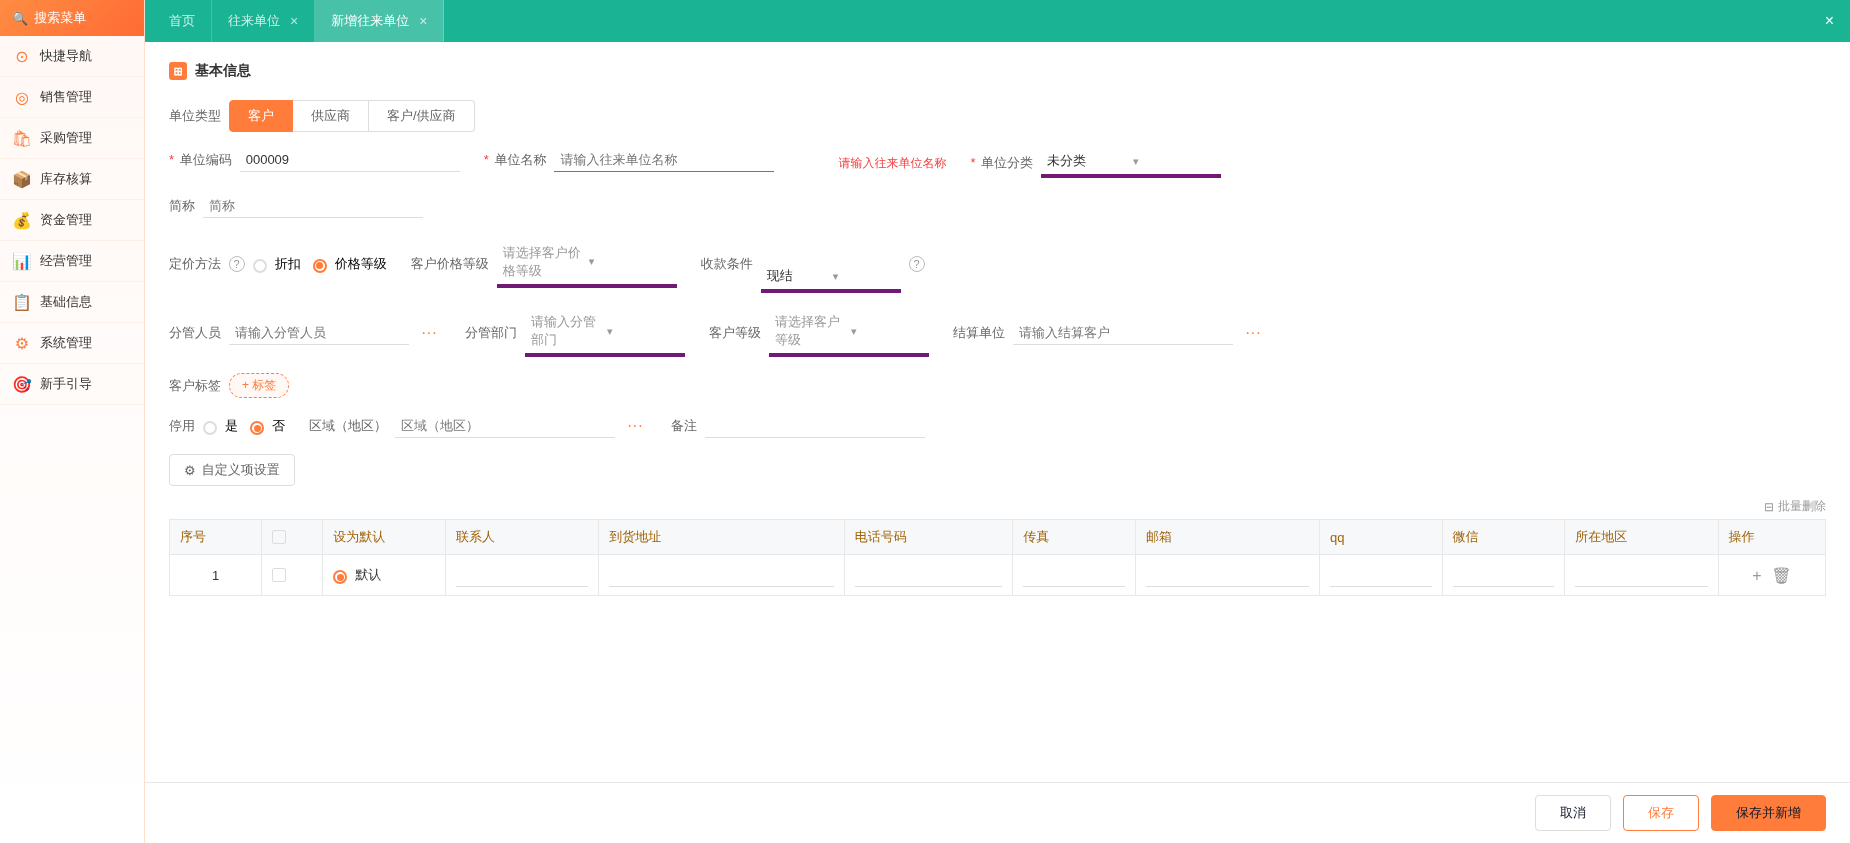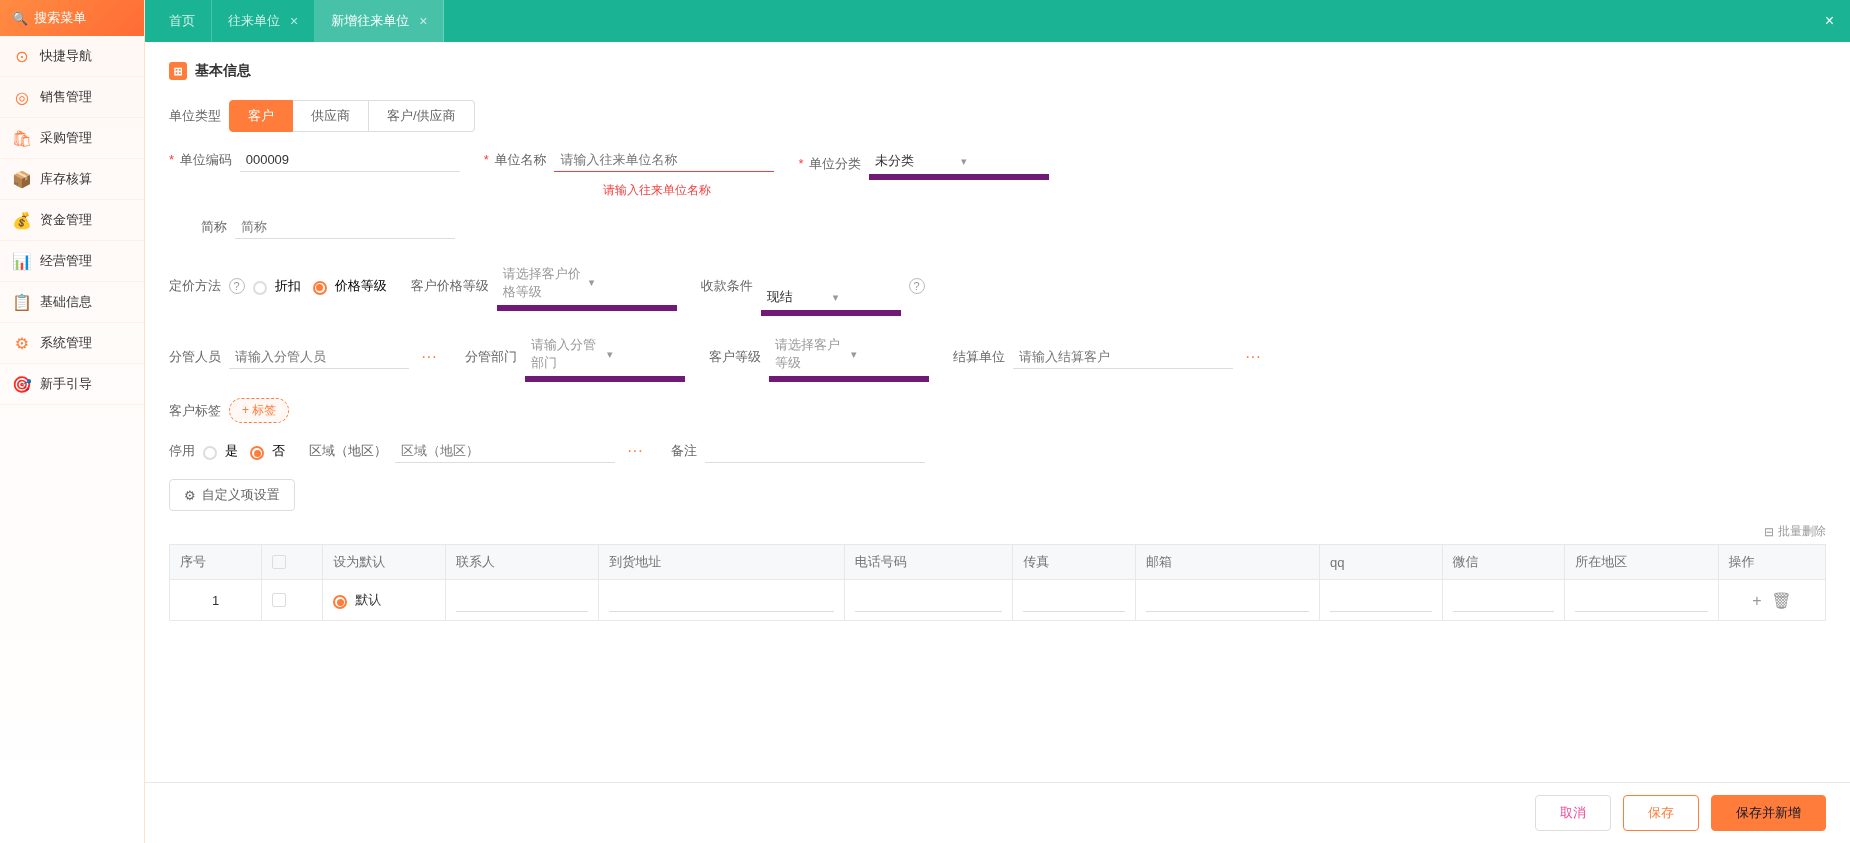--- a/index.html
+++ b/index.html
@@ -165,21 +165,21 @@
       width: 180px;
     }
     .form-input.error { border-bottom-color: #f53f3f; }
     .form-input.wide { width: 220px; }
     .error-msg { color: #f53f3f; font-size: 12px; display: block; margin-top: 2px; margin-left: 2px; }
 
     .form-select {
       display: flex;
       align-items: center;
       gap: 4px;
-      border-bottom: 6px solid #701a75;
+      border-bottom: 4px solid #701a75;
       padding: 4px 6px;
       cursor: pointer;
       min-width: 160px;
     }
     .form-select span { color: #999; font-size: 13px; flex: 1; }
     .form-select .chevron { color: #999; font-size: 11px; }
 
     .more-btn {
       color: #ff7c3a;
       font-size: 16px;
@@ -240,21 +240,21 @@
     
     .data-table {
       width: 100%;
       border-collapse: collapse;
       font-size: 13px;
     }
     .data-table th {
       background: #f7f8fa;
       border: 1px solid #e8e8e8;
       padding: 8px 10px;
-      color: #737373;
+      color: #a16207;
       font-weight: normal;
       text-align: left;
     }
     .data-table td {
       border: 1px solid #e8e8e8;
       padding: 8px 10px;
       color: #333;
     }
     .data-table td.center { text-align: center; }
     .batch-delete {
@@ -278,21 +278,21 @@
       gap: 12px;
       flex-shrink: 0;
     }
     .btn {
       padding: 8px 24px;
       border-radius: 4px;
       font-size: 13px;
       cursor: pointer;
       border: 1px solid #ddd;
     }
-    .btn-cancel { background: #fff; color: #ec4899; text-align: center; }
+    .btn-cancel { background: #fff; color: #0f172a; text-align: center; }
     .btn-save { background: #fff; border-color: #ff7c3a; color: #ff7c3a; }
     .btn-save-new { background: #ff7c3a; border-color: #ff7c3a; color: #0f172a; }
 
     .checkbox-box {
       width: 14px; height: 14px;
       border: 1px solid #ddd;
       border-radius: 2px;
       cursor: pointer;
     }
 
@@ -402,21 +402,21 @@
     <div class="form-row" style="margin-bottom:16px; align-items:flex-start;">
 
       <div class="form-field">
         <span class="form-label">
           <span class="required-star">*</span>
           <span>单位编码</span>
         </span>
         <input class="form-input wide" type="text" value="000009" style="">
       </div>
 
-      <div class="form-field" style="flex-direction:column; align-items:center;">
+      <div class="form-field" style="flex-direction:row; align-items:flex-end;">
         <div style="display:flex; align-items:center; gap:8px;">
           <span class="form-label">
             <span class="required-star">*</span>
             <span>单位名称</span>
           </span>
           <input class="form-input wide error" type="text" placeholder="请输入往来单位名称" style="">
         </div>
         <span class="error-msg" style="margin-left:56px;">请输入往来单位名称</span>
       </div>
 
@@ -425,21 +425,21 @@
           <span class="required-star">*</span>
           <span>单位分类</span>
         </span>
         <div class="form-select" style="min-width:180px;">
           <span style="color:#333;">未分类</span>
           <span class="chevron">▾</span>
         </div>
       </div>
     </div>
 
-    <div class="form-row" style="margin-bottom:16px;margin-left:32px;">
+    <div class="form-row" style="margin-bottom:16px;">
       <div class="form-field">
         <span class="form-label">简称</span>
         <input class="form-input wide" type="text" placeholder="简称" style="">
       </div>
     </div>
 
     <div class="form-row" style="margin-bottom:16px;">
 
       <div class="form-field">
         <span class="form-label">

